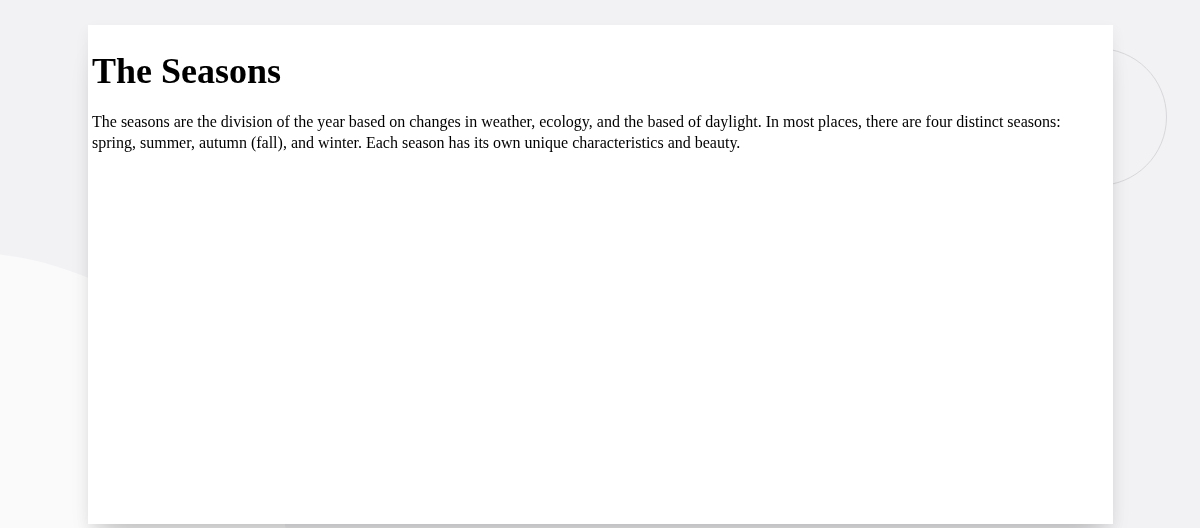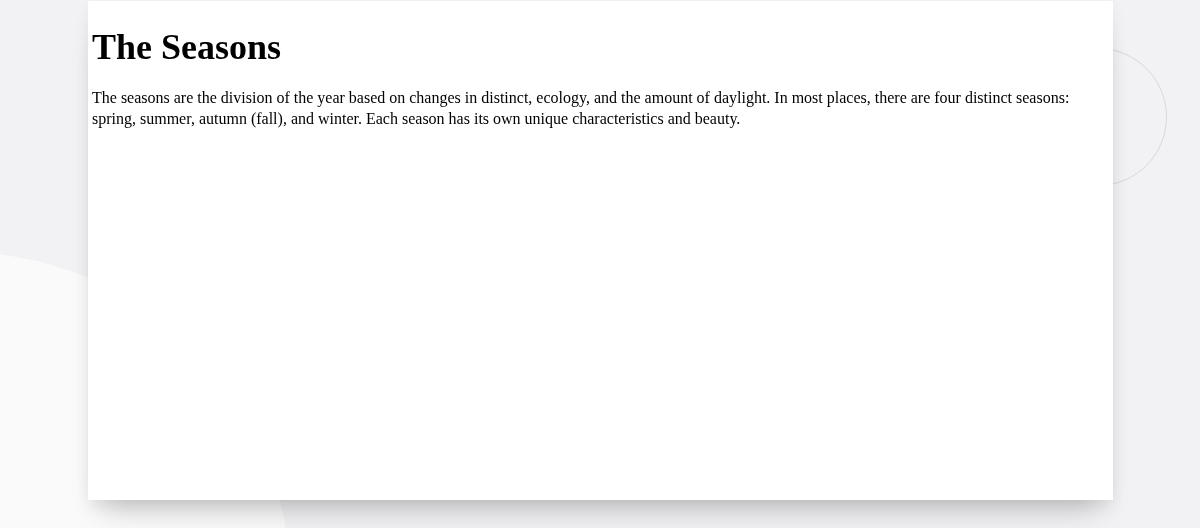--- a/index.html
+++ b/index.html
@@ -36,21 +36,21 @@
     border: 1px solid #d8d8dc;
     background: transparent;
     box-sizing: border-box;
     z-index: 1;
   }
 
   
   .card {
     position: absolute;
     left: 88px;
-    top: 1px;
+    top: 25px;
     width: 1025px;
     height: 499px;
     background: #ffffff;
     z-index: 2;
     box-shadow:
       0 22px 28px -14px rgba(0, 0, 0, 0.22),
       0 6px 14px rgba(0, 0, 0, 0.06);
   }
   .card-inner {
     padding: 0 16px 0 4px;
@@ -72,15 +72,15 @@
 </style>
 </head>
 <body>
 
 <div class="bg-blob"></div>
 <div class="bg-ring"></div>
 
 <div class="card">
   <div class="card-inner">
     <h1 class="doc-title">The Seasons</h1>
-    <p class="doc-paragraph">The seasons are the division of the year based on changes in distinct, ecology, and the amount of daylight. In most places, there are four distinct seasons: spring, summer, autumn (fall), and winter. Each season has its own unique characteristics and beauty.</p>
+    <p class="doc-paragraph">The seasons are the division of the year based on changes in weather, ecology, and the based of daylight. In most places, there are four distinct seasons: spring, summer, autumn (fall), and winter. Each season has its own unique characteristics and beauty.</p>
   </div>
 </div>
 
 </body></html>

